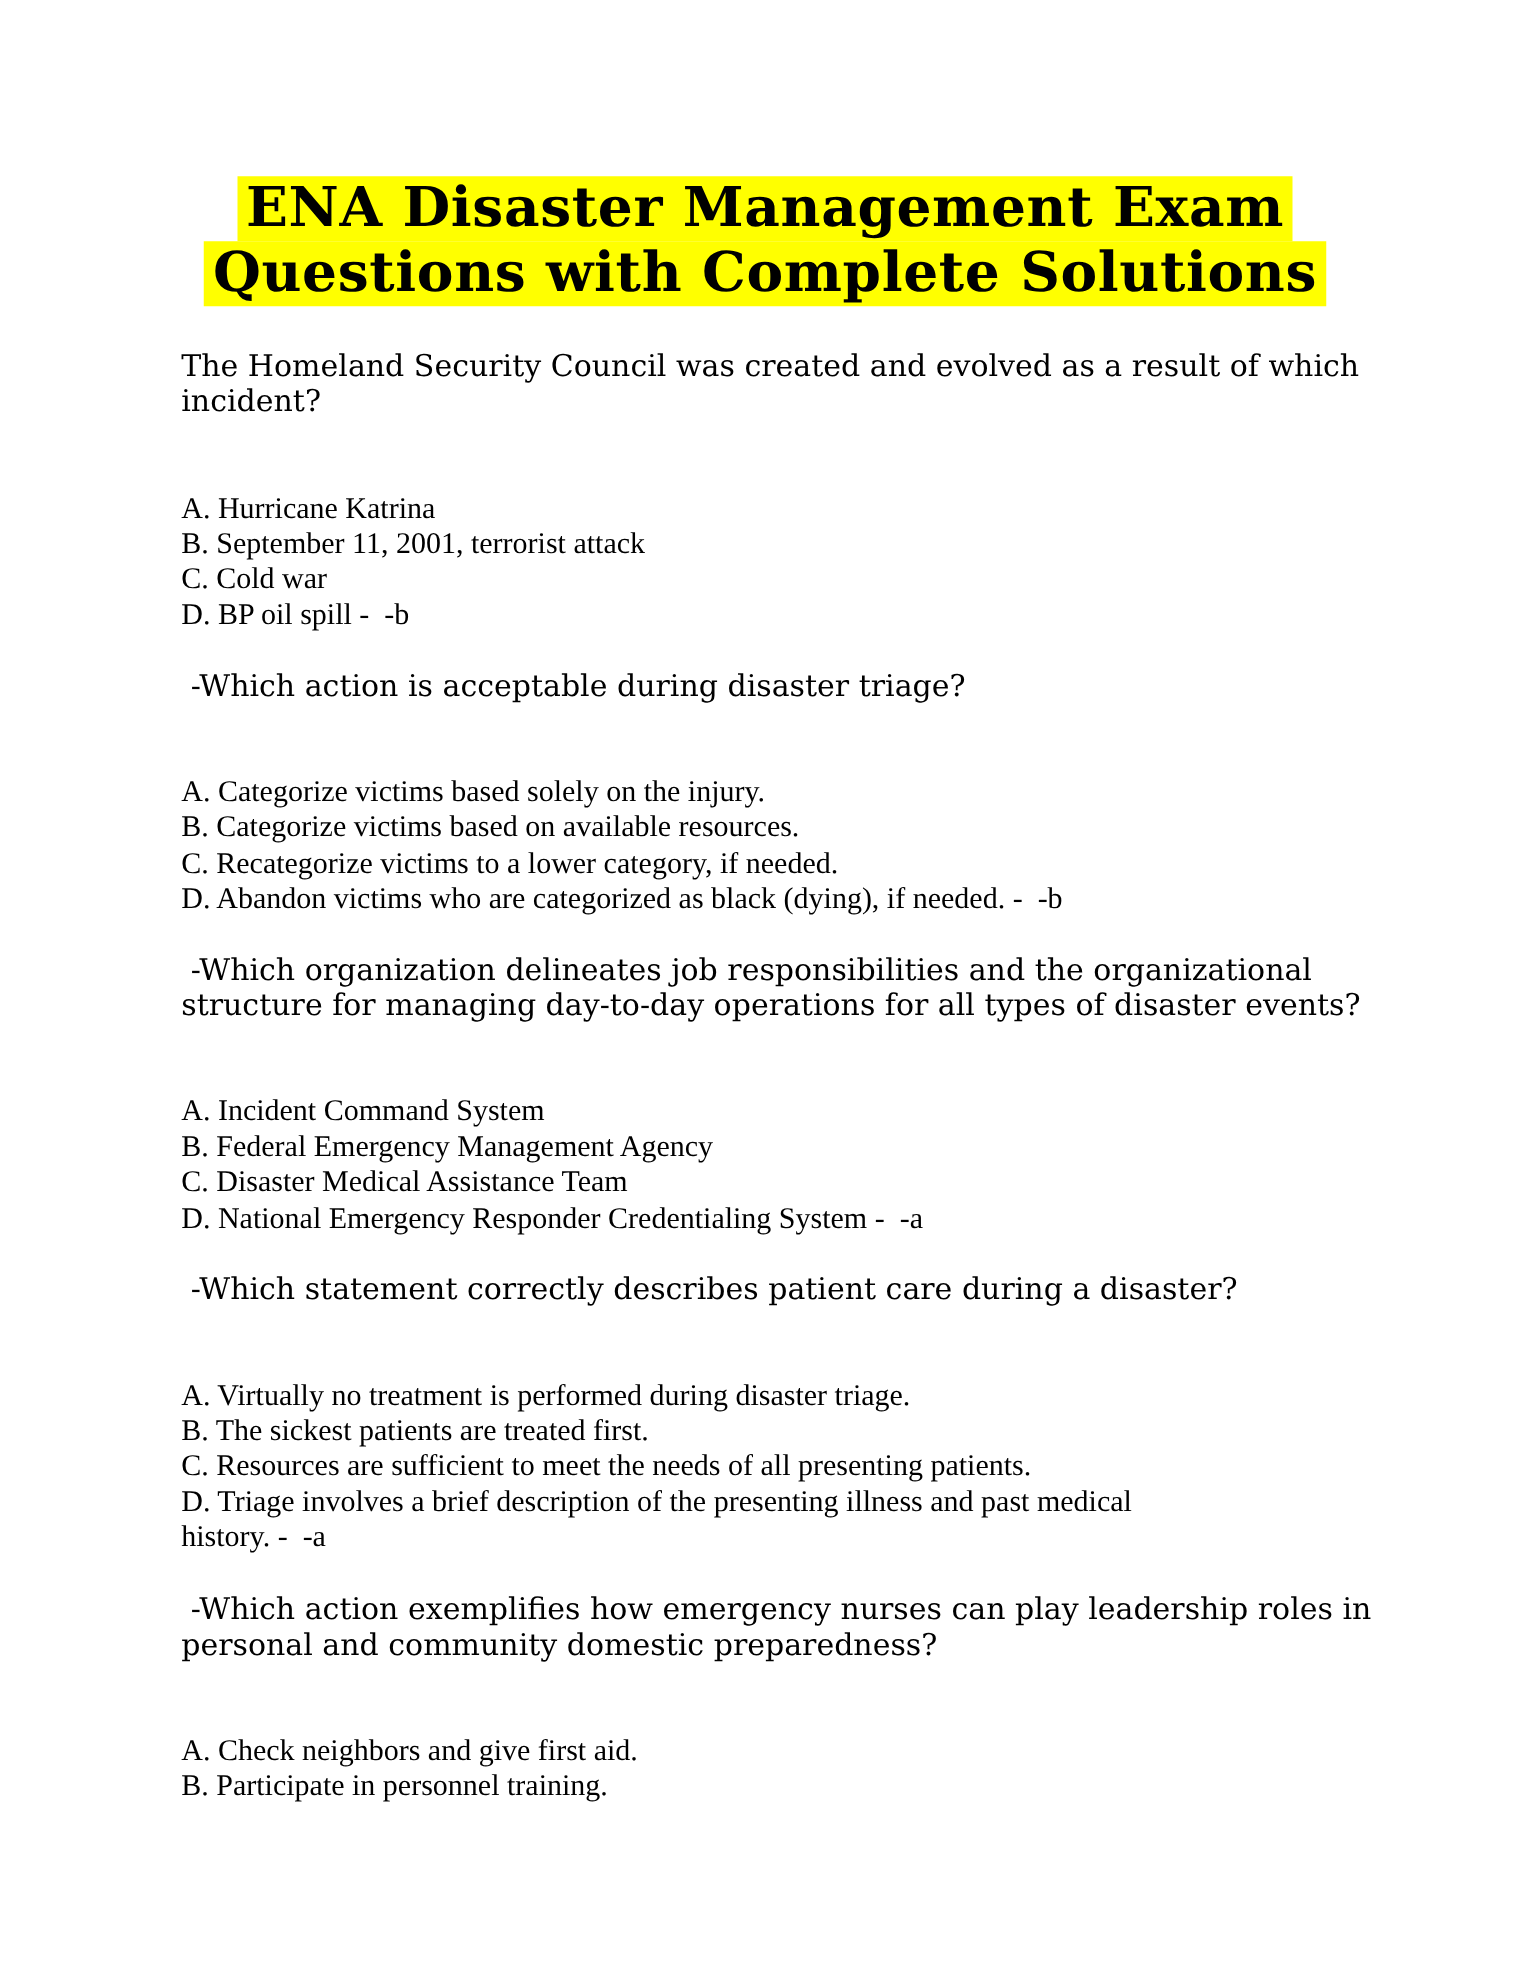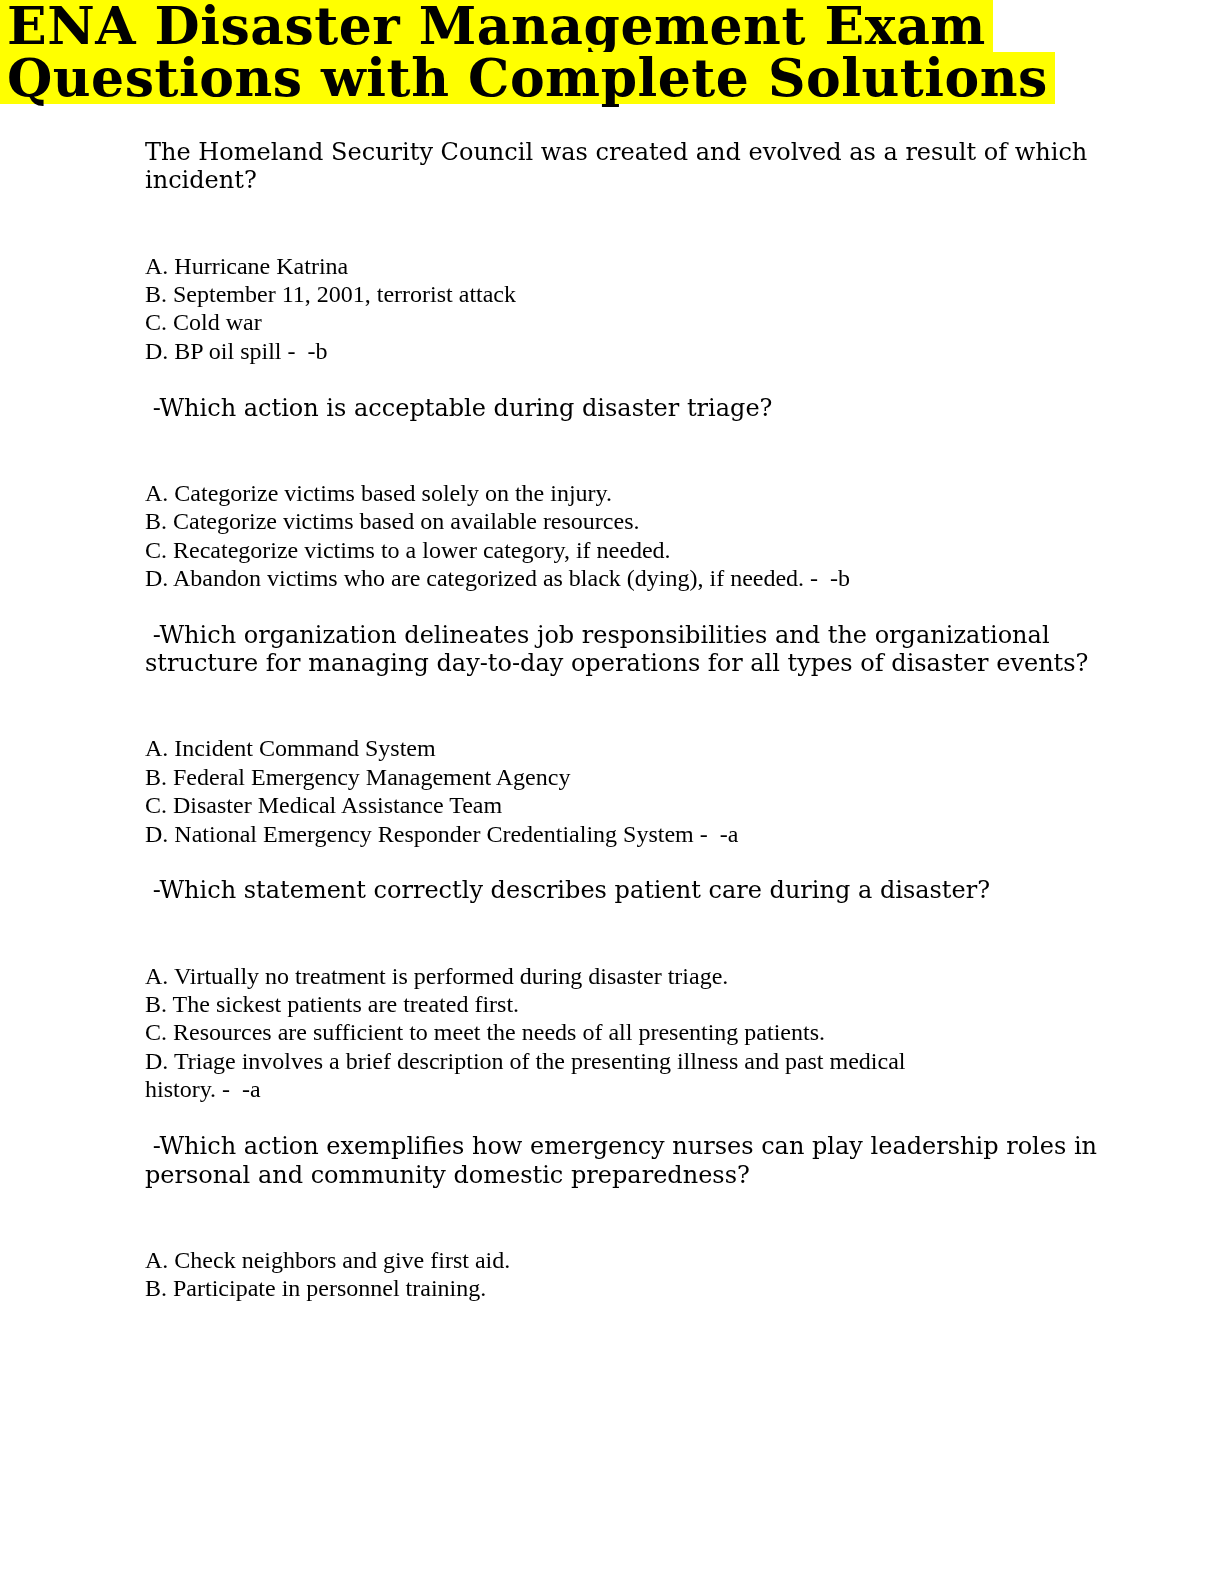--- a/index.html
+++ b/index.html
@@ -10,22 +10,24 @@
   .page {
     position: relative;
     width: 1224px;
     height: 1584px;
     background: #ffffff;
     overflow: hidden;
     font-family: "DejaVu Serif", serif;
     color: #000000;
   }
   .title-block {
+    padding-top: 141px;
+    text-align: center;
     font-weight: bold;
-    font-size: 52px;
+    font-size: 44px;
     line-height: 52px;
     letter-spacing: 0.5px;
   }
   .title-line {
     display: block;
   }
   .title-line .hl {
     display: inline-block;
     background: #ffff00;
     padding: 0 7px;

